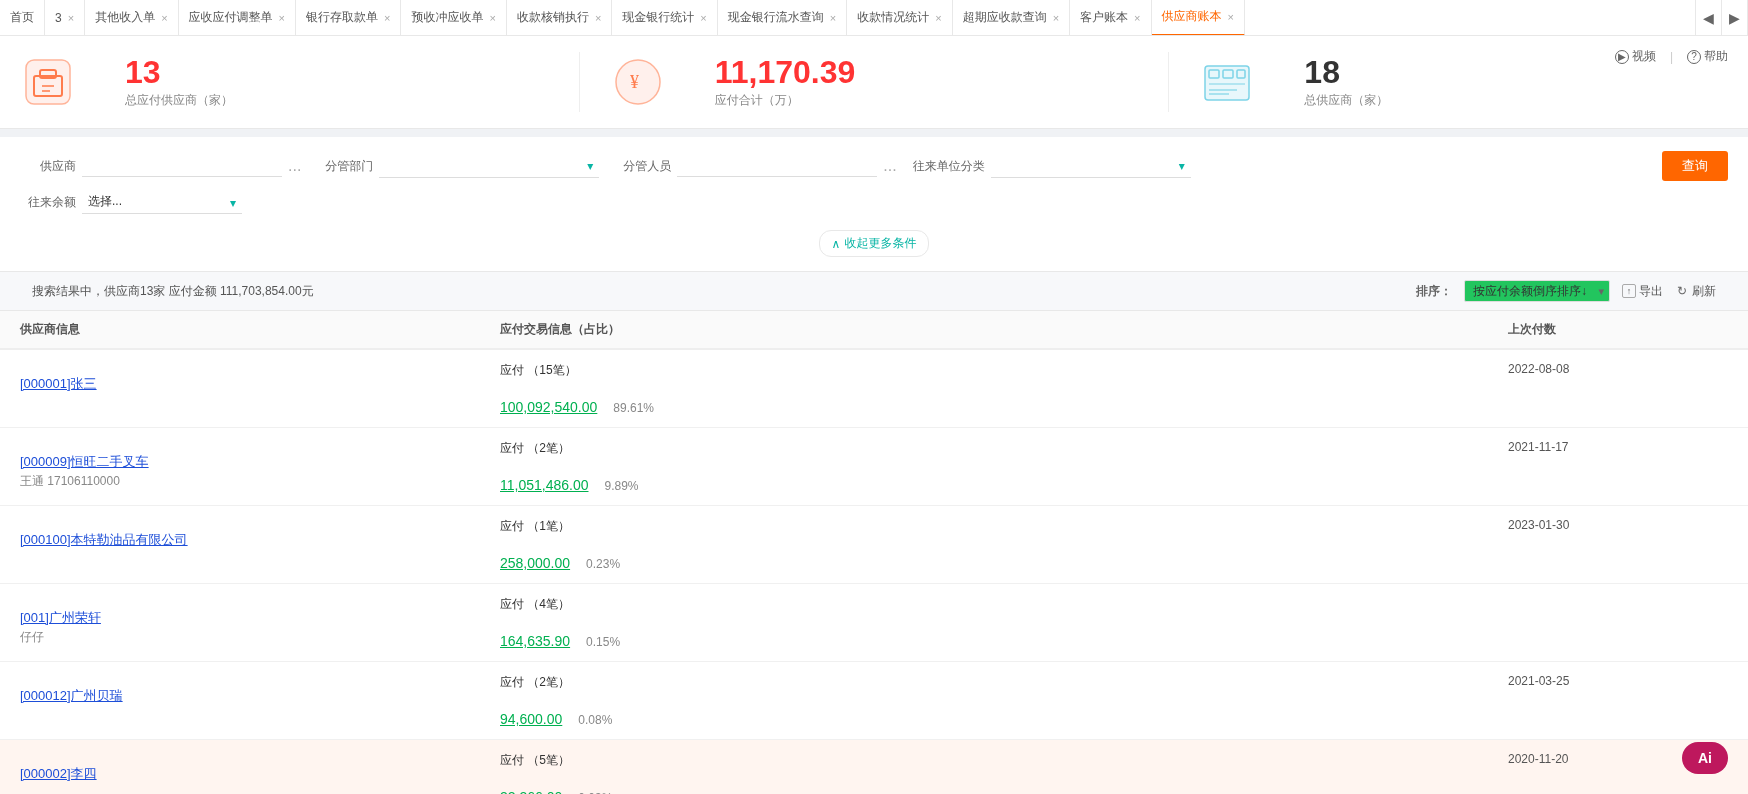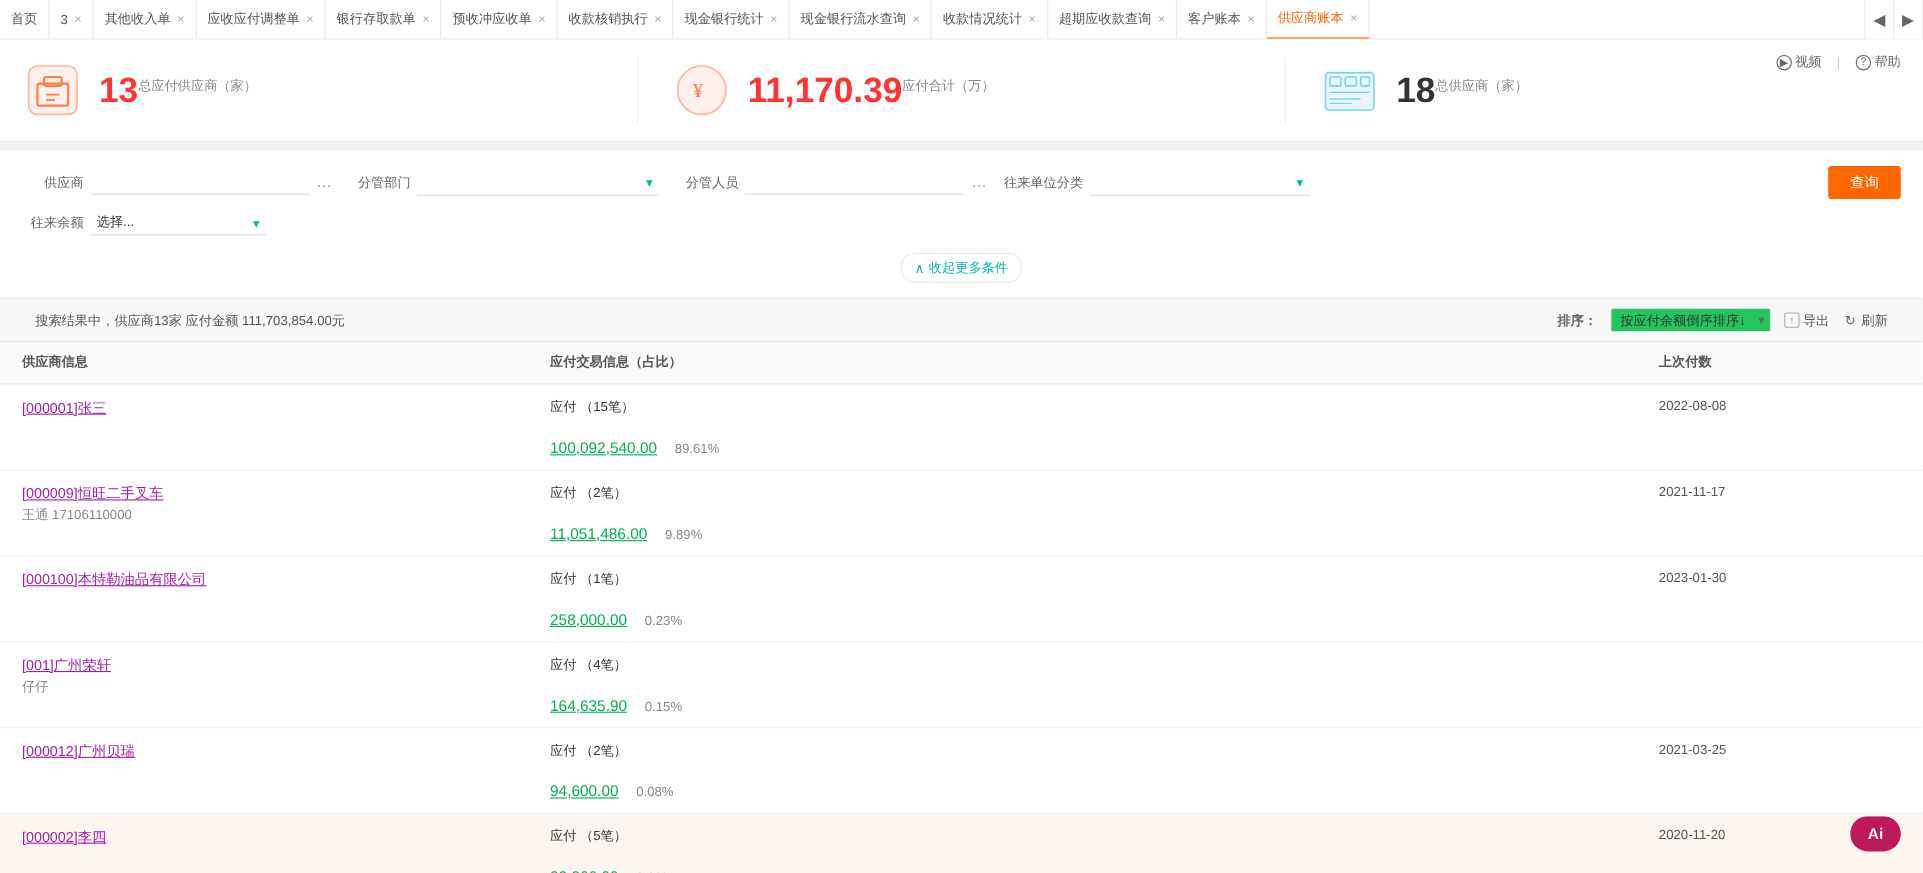--- a/index.html
+++ b/index.html
@@ -11,21 +11,21 @@
     .top-nav-item.active { color: #ff6600; border-bottom: 2px solid #ff6600; }
     .top-nav-item .close-x { margin-left: 6px; color: #aaa; font-size: 11px; }
     .nav-arrows { display: flex; align-items: center; margin-left: auto; border-left: 1px solid #e8e8e8; }
     .nav-arrow-btn { width: 26px; height: 36px; display: flex; align-items: center; justify-content: center; cursor: pointer; color: #666; background: #fff; border: none; border-right: 1px solid #e8e8e8; font-size: 14px; }
 
     
     .summary-area { background: #fff; display: flex; align-items: center; padding: 16px 20px; border-bottom: 1px solid #e8e8e8; position: relative; }
     .summary-card { display: flex; align-items: center; gap: 14px; flex: 1; }
     .summary-icon { width: 56px; height: 56px; display: flex; align-items: center; justify-content: center; }
     .summary-icon svg { width: 52px; height: 52px; }
-    .summary-text { display: flex; flex-direction: row; }
+    .summary-text { display: flex; flex-direction: column; margin-left: 35px; }
     .summary-number { font-size: 32px; font-weight: bold; color: #ff3333; line-height: 1; }
     .summary-label { font-size: 12px; color: #888; margin-top: 4px; }
     .summary-divider { width: 1px; height: 60px; background: #eee; margin: 0 30px; }
     .top-right-links { position: absolute; right: 20px; top: 12px; display: flex; gap: 14px; font-size: 12px; color: #666; }
     .top-right-links span { cursor: pointer; display: flex; align-items: center; gap: 3px; }
 
     
     .filter-area { background: #fff; padding: 14px 20px 10px; margin-top: 8px; border-bottom: 1px solid #e8e8e8; }
     .filter-row { display: flex; align-items: center; gap: 16px; margin-bottom: 10px; flex-wrap: wrap; }
     .filter-item { display: flex; align-items: center; gap: 6px; }
@@ -48,21 +48,21 @@
     .sort-select-wrap { position: relative; display: inline-block; }
     .sort-select { border: 1px solid #ddd; padding: 3px 22px 3px 8px; font-size: 12px; color: #333; outline: none; background: #22c55e; appearance: none; cursor: pointer; border-radius: 2px; }
     .sort-select-wrap::after { content: '▾'; position: absolute; right: 6px; top: 50%; transform: translateY(-50%); color: #666; pointer-events: none; font-size: 11px; }
     .action-btn { display: flex; align-items: center; gap: 3px; color: #555; cursor: pointer; font-size: 12px; }
 
     
     .table-wrap { background: #fff; margin-top: 0; }
     .table-header { display: grid; grid-template-columns: 480px 1fr 220px; padding: 10px 20px; background: #fafafa; border-bottom: 2px solid #eee; font-weight: 600; font-size: 12px; color: #555; }
     .table-row { display: grid; grid-template-columns: 480px 1fr 220px; padding: 12px 20px; border-bottom: 1px solid #f0f0f0; align-items: start; transition: background 0.15s; }
     .table-row.highlighted { background: #fff5f0; }
-    .supplier-name { color: #a21caf; text-decoration: underline; cursor: pointer; font-size: 13px; }
+    .supplier-name { color: #1d4ed8; text-decoration: underline; cursor: pointer; font-size: 13px; margin-top: 13px; }
     .supplier-sub { color: #888; font-size: 12px; margin-top: 2px; }
     .payable-amount { color: #00b050; font-size: 14px; font-weight: 500; text-decoration: underline; cursor: pointer; margin-top: 2px; }
     .payable-pct { color: #888; font-size: 12px; margin-left: 12px; }
     .payable-row { display: flex; align-items: baseline; gap: 4px; margin-top: 18px; flex-wrap: wrap; }
     .last-pay { color: #555; font-size: 12px; }
 
     
     ::-webkit-scrollbar { width: 6px; height: 6px; }
     ::-webkit-scrollbar-thumb { background: #ccc; border-radius: 3px; }
   </style>

